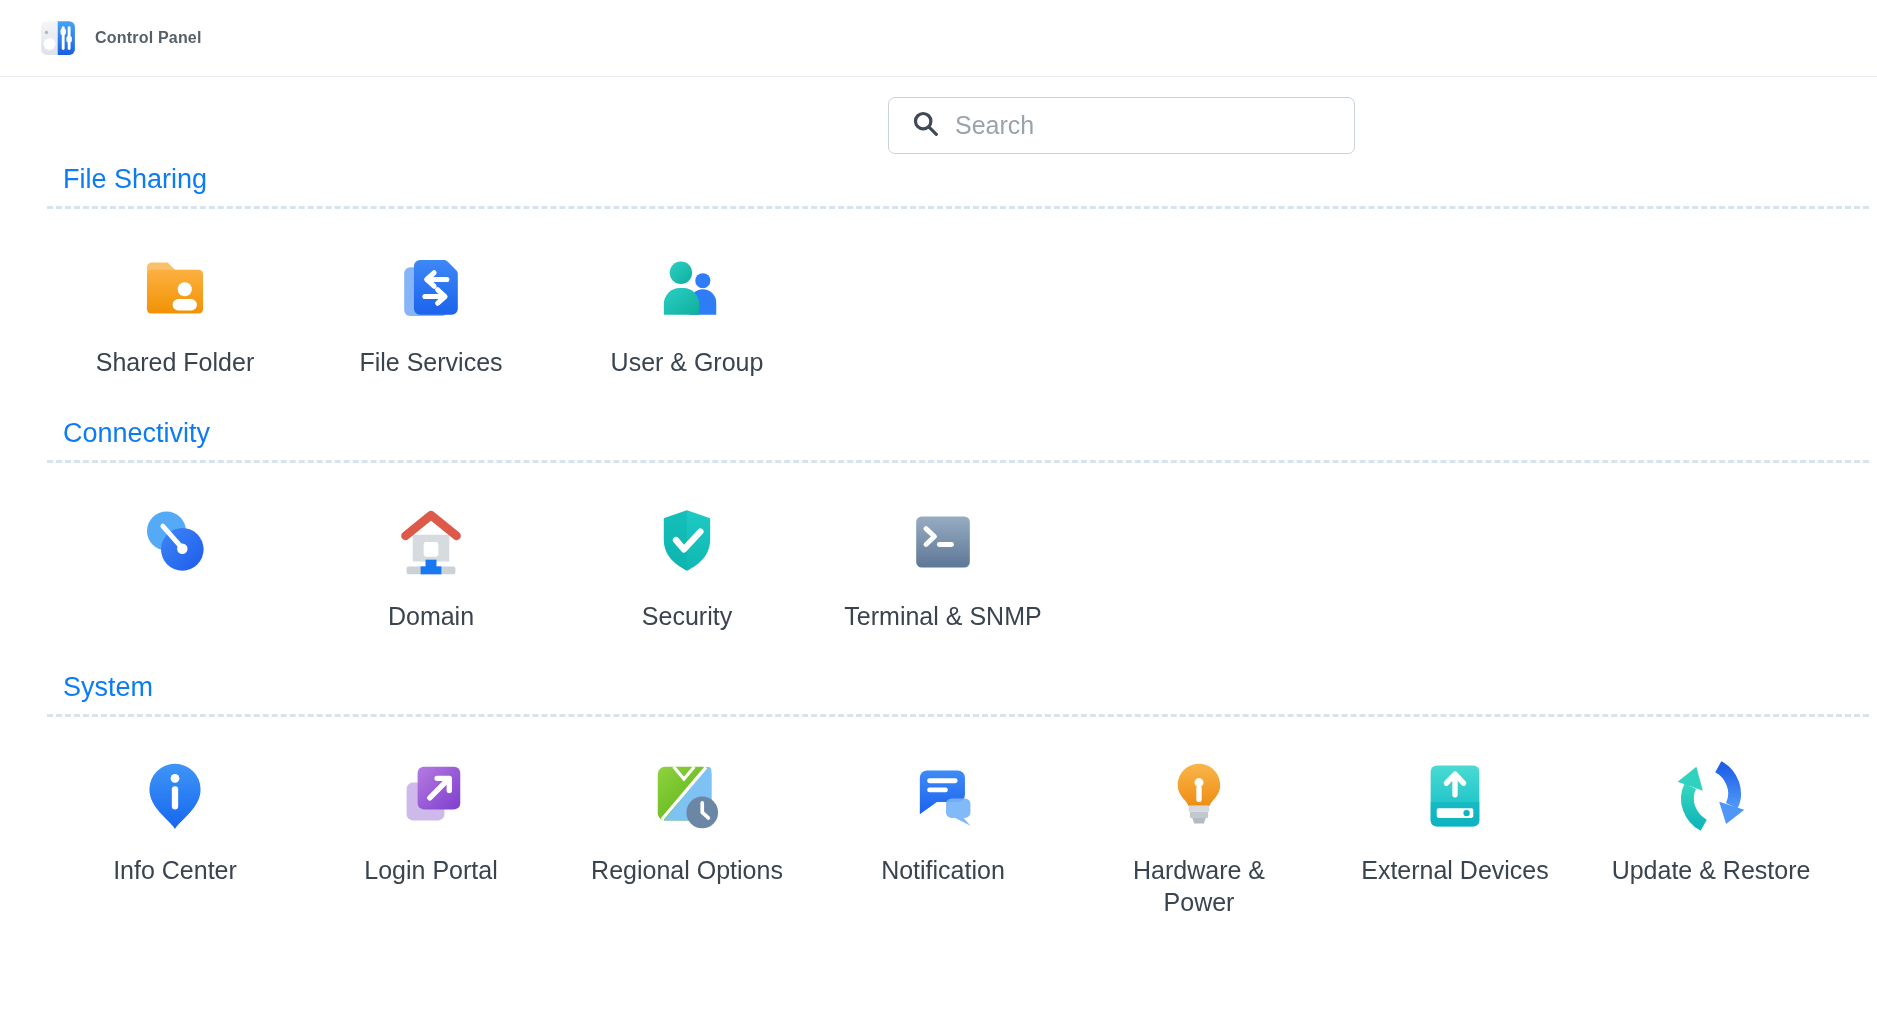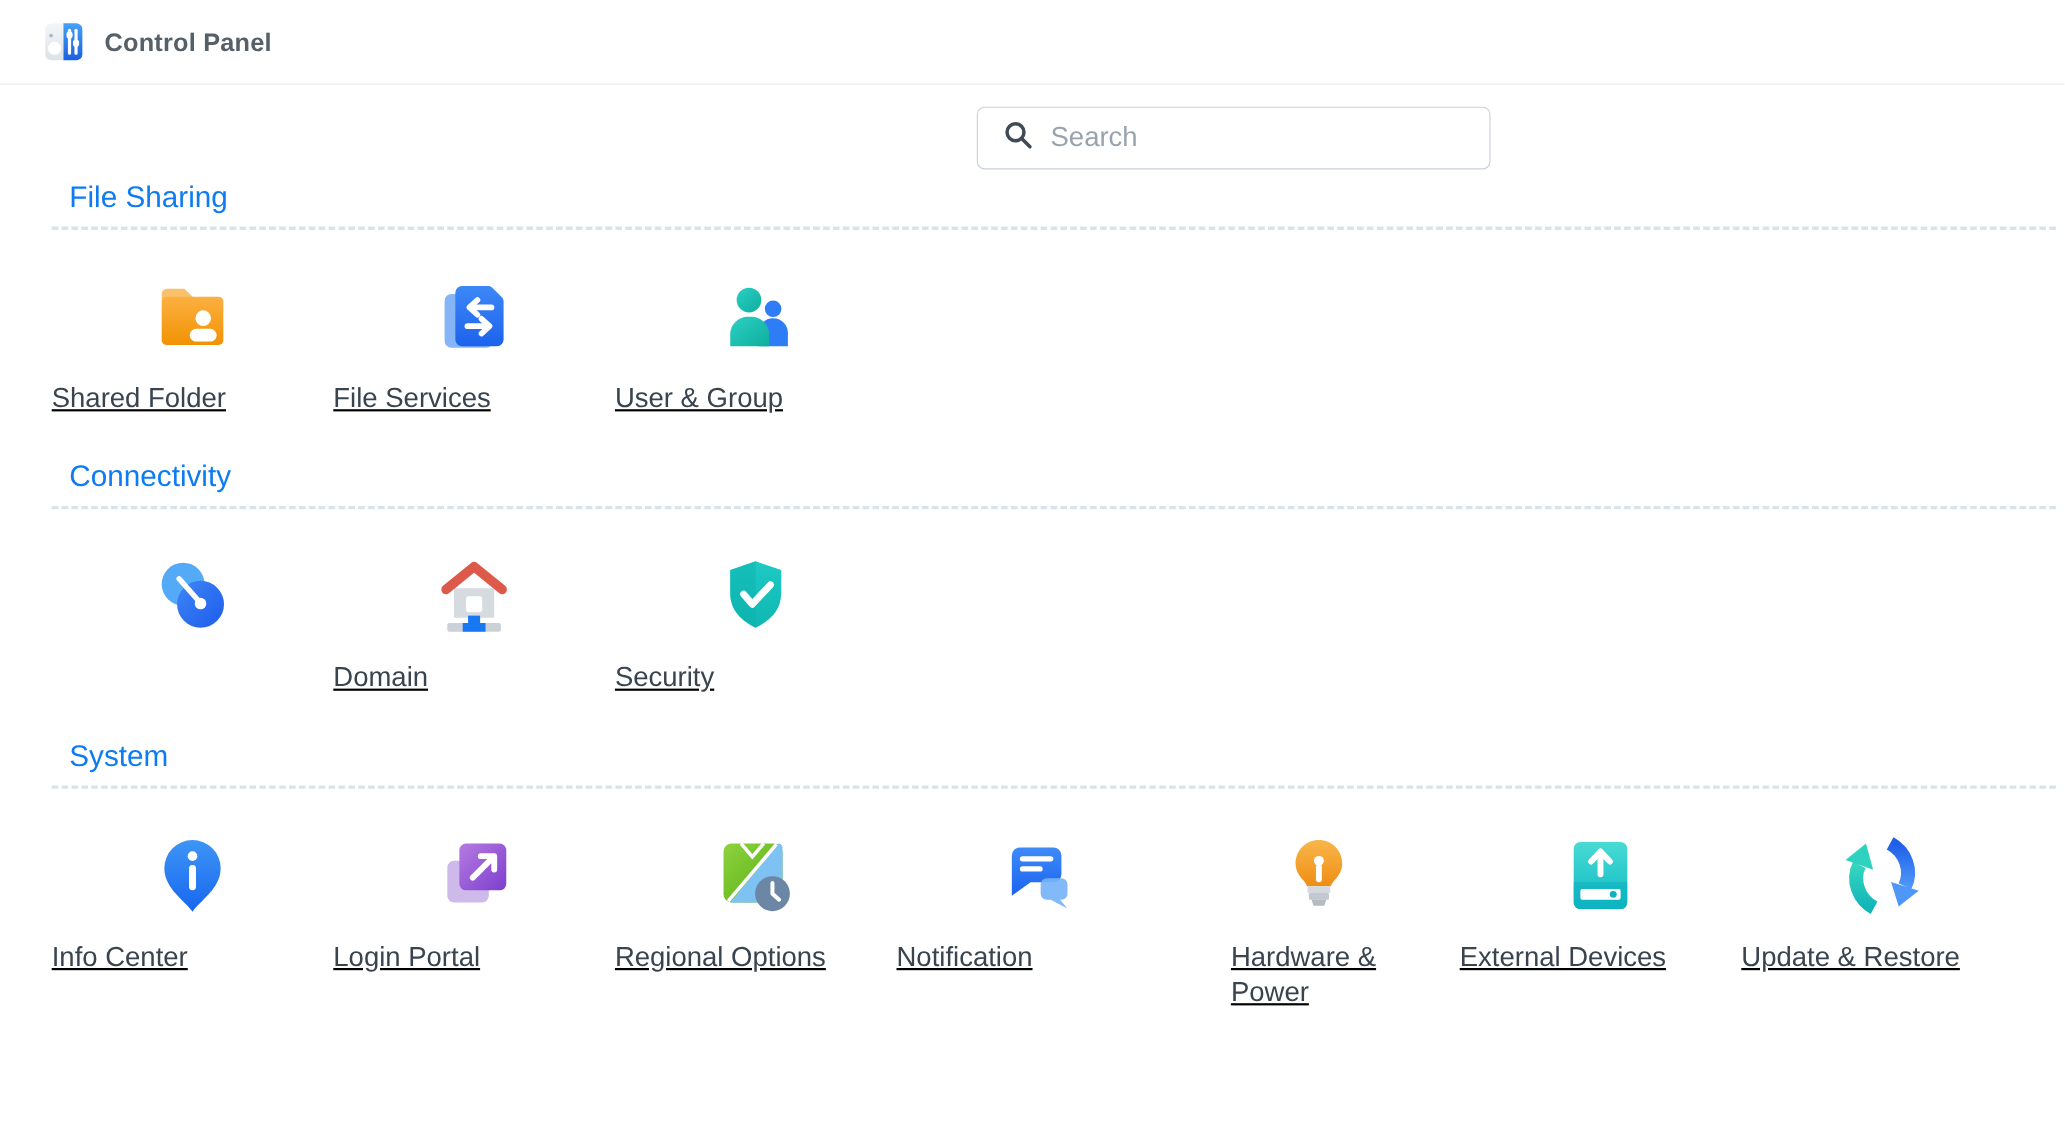--- a/index.html
+++ b/index.html
@@ -2,39 +2,39 @@
 <html><head>
 <meta charset="utf-8">
 <style>
   * { margin:0; padding:0; box-sizing:border-box; }
   html,body { width:1877px; height:1023px; background:#ffffff; overflow:hidden;
               font-family:"Liberation Sans","DejaVu Sans",sans-serif; }
 
   .app-header { height:77px; display:flex; align-items:center; padding-left:38px;
                 border-bottom:1px solid #e7eaee; background:#fff; }
   .app-header .logo { width:40px; height:40px; flex:0 0 auto; }
-  .app-title { margin-left:17px; font-size:23px; font-weight:bold; color:#566069; letter-spacing:.2px; }
+  .app-title { margin-left:17px; font-size:16px; font-weight:bold; color:#566069; letter-spacing:.2px; }
 
   .content { padding:0 0 0 47px; }
 
   .search-wrap { margin-left:841px; margin-top:20px; width:467px; height:57px;
                  border:1px solid #c9d1d9; border-radius:7px; display:flex; align-items:center;
                  padding:0 18px 0 22px; background:#fff; }
   .search-wrap .mag { flex:0 0 auto; margin-right:14px; }
   .search-input { border:none; outline:none; flex:1; font-size:25px; color:#39424e; background:transparent;
                   font-family:"Liberation Sans","DejaVu Sans",sans-serif; }
   .search-input::placeholder { color:#99a3ad; opacity:1; }
 
   .section { margin-top:8px; }
   .section + .section { margin-top:38px; }
   .section-title { font-size:27px; line-height:34px; color:#0d7cf2; margin:0 0 10px 16px; font-weight:400; }
   .divider { border-top:3px dashed #d9e3ec; margin-right:8px; height:0; }
 
   .row { display:flex; margin-top:40px; }
-  .cell { width:256px; flex:0 0 auto; text-align:left; cursor:pointer;text-decoration:underline; }
+  .cell { width:256px; flex:0 0 auto; text-align:center; cursor:pointer; }
   .cell .icon { width:78px; height:78px; margin:0 auto; }
   .cell .icon svg { width:78px; height:78px; display:block; }
   .cell .label { margin-top:19px; font-size:25px; line-height:32px; color:#3a444f; }
   .cell .label.wrap2 { max-width:160px; margin-left:auto; margin-right:auto; }
 </style>
 </head>
 <body>
 
 <svg width="0" height="0" style="position:absolute" aria-hidden="true">
   <defs>
@@ -218,20 +218,30 @@
         <div class="icon">
           <svg viewBox="0 0 64 64">
             <path d="M32,6 L51,12.5 V30 c0,12.5 -8.5,20.5 -19,25.5 C21.5,50.5 13,42.5 13,30 V12.5 z" fill="url(#gShield)"></path>
             <path d="M32,6 L13,12.5 V30 c0,12.5 8.5,20.5 19,25.5 z" fill="#0cb1ad" opacity="0.45"></path>
             <path d="M23,30.5 L29.5,38 L43,23.5" stroke="#fff" stroke-width="5.2" fill="none" stroke-linecap="round" stroke-linejoin="round"></path>
           </svg>
         </div>
         <div class="label">Security</div>
       </div>
 
+      <div class="cell">
+        <div class="icon">
+          <svg viewBox="0 0 64 64">
+            <rect x="10" y="11" width="44" height="42" rx="4.5" fill="url(#gTerminal)"></rect>
+            <path d="M18,21 l7,6.5 -7,6.5" stroke="#fff" stroke-width="4" fill="none" stroke-linecap="round" stroke-linejoin="round"></path>
+            <path d="M29,34 h10" stroke="#fff" stroke-width="4" stroke-linecap="round"></path>
+          </svg>
+        </div>
+        <div class="label">Terminal &amp; SNMP</div>
+      </div>
 
     </div>
   </div>
 
   <div class="section">
     <div class="section-title">System</div>
     <div class="divider"></div>
     <div class="row">
 
       <div class="cell">

